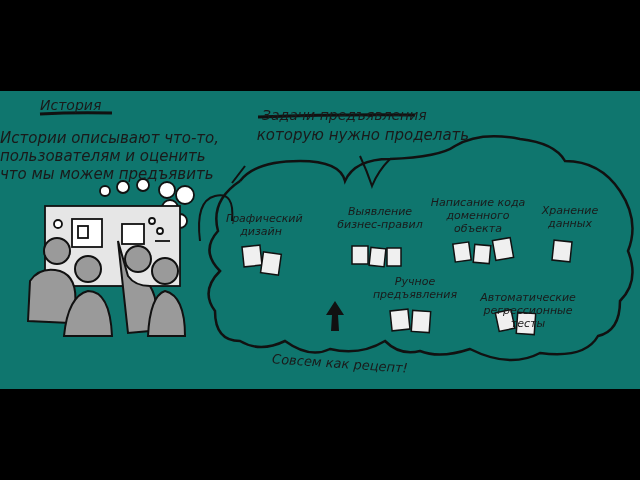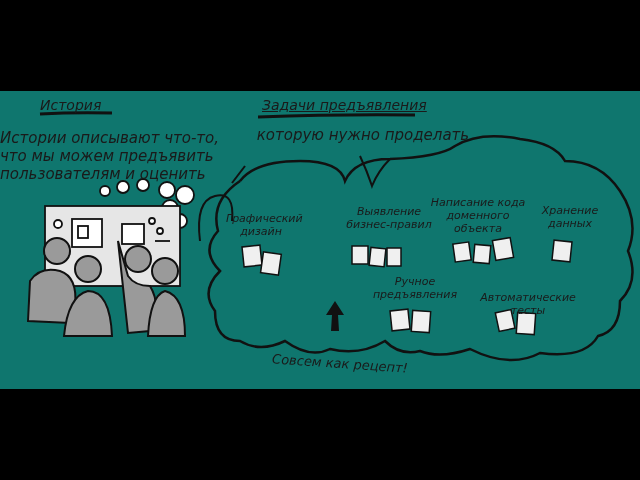--- a/index.html
+++ b/index.html
@@ -85,49 +85,50 @@
     </g>
 
     <g fill="#111">
       <path d="M335 210 L326 224 L332 224 L331 240 L339 240 L338 224 L344 224 Z"></path>
     </g>
   </svg>
 
   <div class="txt title" style="left:40px; top:6px;">История</div>
   <div class="txt desc" style="left:0px; top:38px; width:200px;">
     <div>Истории описывают что-то,</div>
+    <div>пользователям и оценить</div>
     <div>что мы можем предъявить</div>
-    <div>пользователям и оценить</div>
   </div>
 
-  <div class="txt title" style="left:262px; top:6px;text-decoration:underline;">Задачи предъявления</div>
+  <div class="txt title" style="left:262px; top:16px;">Задачи предъявления</div>
   <div class="txt desc" style="left:218px; top:35px; width:290px;">
     <div>которую нужно проделать</div>
   </div>
 
   <div class="txt task" style="left:226px; top:121px; width:70px;">
     <div>Графический</div>
       <div>дизайн</div>
   </div>
-  <div class="txt task" style="left:335px; top:114px; width:90px;margin-left:9px;">
+  <div class="txt task" style="left:335px; top:114px; width:90px;">
     <div>Выявление</div>
       <div>бизнес-правил</div>
   </div>
   <div class="txt task" style="left:428px; top:105px; width:100px;">
     <div>Написание кода</div>
       <div>доменного</div>
       <div>объекта</div>
   </div>
   <div class="txt task" style="left:535px; top:113px; width:70px;">
     <div>Хранение</div>
       <div>данных</div>
   </div>
   <div class="txt task" style="left:370px; top:184px; width:90px;">
     <div>Ручное</div>
       <div>предъявления</div>
   </div>
   <div class="txt task" style="left:468px; top:176px; width:120px;margin-top:24px;">
     <div>Автоматические</div>
+      <div>регрессионные</div>
       <div>тесты</div>
   </div>
 
   <div class="txt recipe" style="left:272px; top:265px;">Совсем как рецепт!</div>
 </div>
 
 </body></html>

